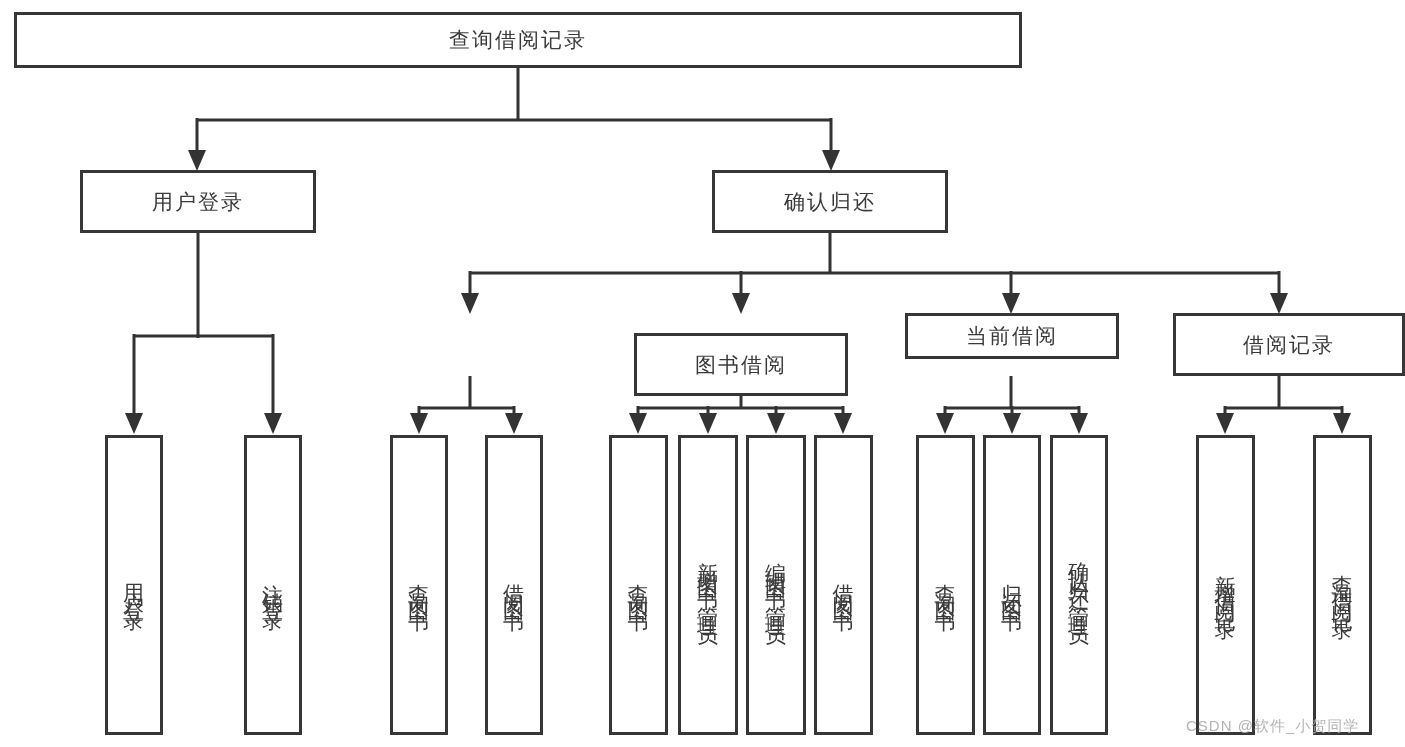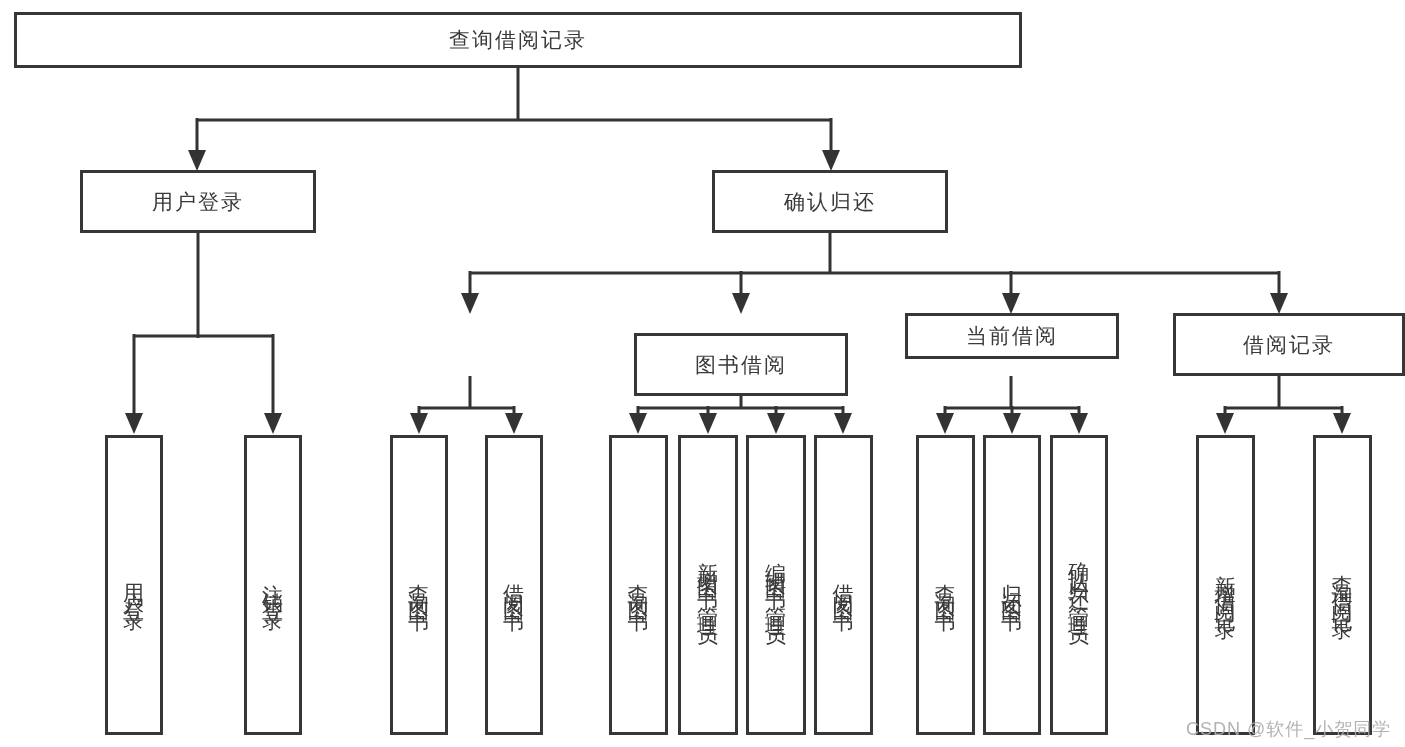--- a/index.html
+++ b/index.html
@@ -43,21 +43,21 @@
   .box.v {
     writing-mode: vertical-rl;
     text-orientation: mixed;
     letter-spacing: 9px;
     line-height: 1.1;
   }
   .watermark {
     position: absolute;
     left: 1186px;
     top: 717px;
-    font-size: 18px;
+    font-size: 15px;
     letter-spacing: 1px;
     color: rgba(172, 172, 172, 0.92);
     white-space: nowrap;
   }
 </style>
 </head>
 <body>
 
 <div class="stage">
 

